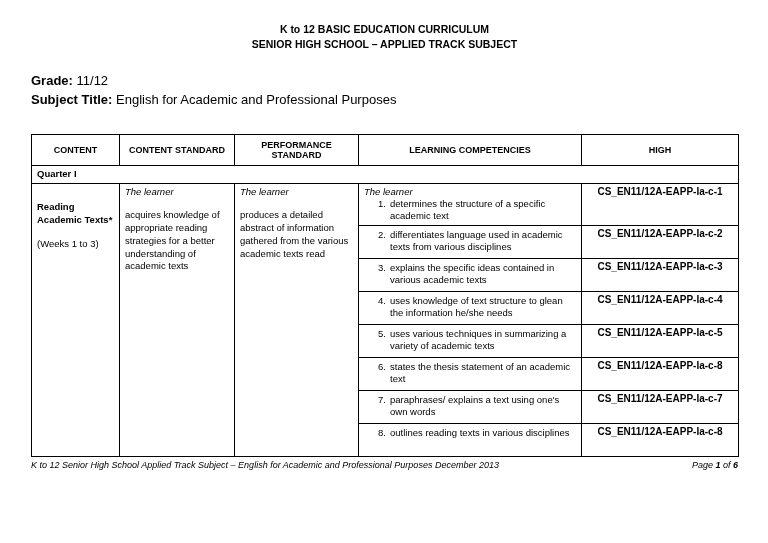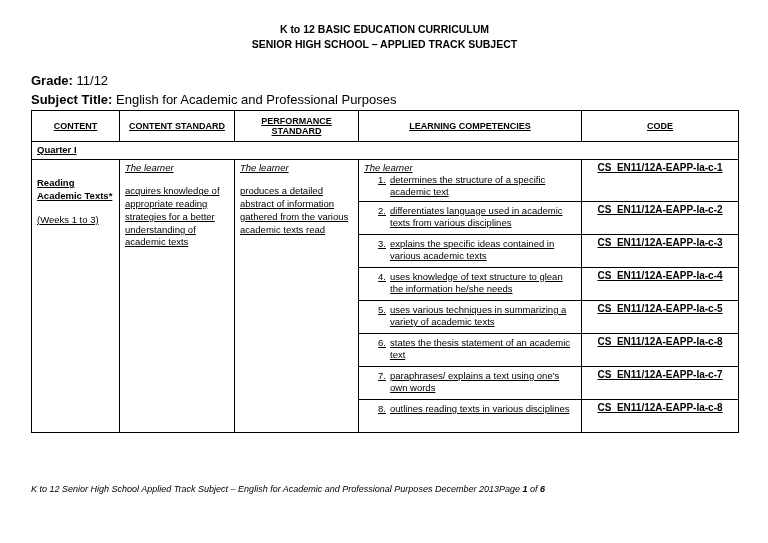--- a/index.html
+++ b/index.html
@@ -30,24 +30,23 @@
   .meta-left { flex: 0 0 430px; }
   .meta-right { flex: 1; }
   .lbl { font-weight: bold; }
   .subject-desc {
     margin-top: 13px;
     font-size: 9.5px;
   }
   table.cg {
     border-collapse: collapse;
     width: 707px;
-    margin-top: 0;
+    margin-top: 24px;
     font-size: 9.5px;
     table-layout: fixed;
-    text-decoration: underline;
   }
   table.cg th, table.cg td {
     border: 1px solid #000;
     padding: 2px 5px;
     vertical-align: top;
     box-sizing: border-box;
   }
   table.cg th {
     text-align: center;
     vertical-align: middle;
@@ -78,22 +77,23 @@
     vertical-align: middle;
     font-weight: bold;
     font-size: 10px;
   }
   tr.comp-row { height: 33px; }
   tr.comp-row-first { height: 38px; }
   .footer {
     position: absolute;
     left: 31px;
     right: 30px;
-    top: 484px;
+    top: 460px;
     display: flex;
+    justify-content: space-between;
     font-style: italic;
     font-size: 9px;
   }
   .footer b { font-weight: bold; }
 </style>
 </head>
 <body>
 
 <div class="page">
 
@@ -123,21 +123,21 @@
       <col style="width:124px">
       <col style="width:223px">
       <col style="width:157px">
     </colgroup>
     <thead>
       <tr>
         <th>CONTENT</th>
         <th>CONTENT STANDARD</th>
         <th>PERFORMANCE STANDARD</th>
         <th>LEARNING COMPETENCIES</th>
-        <th>CODE</th>
+        <th>HIGH</th>
       </tr>
     </thead>
     <tbody>
       <tr class="quarter-row">
         <td colspan="5">Quarter I</td>
       </tr>
 
       <tr class="comp-row comp-row-first">
         <td class="content-cell" rowspan="8">
           <div class="content-title">Reading Academic Texts*</div>

